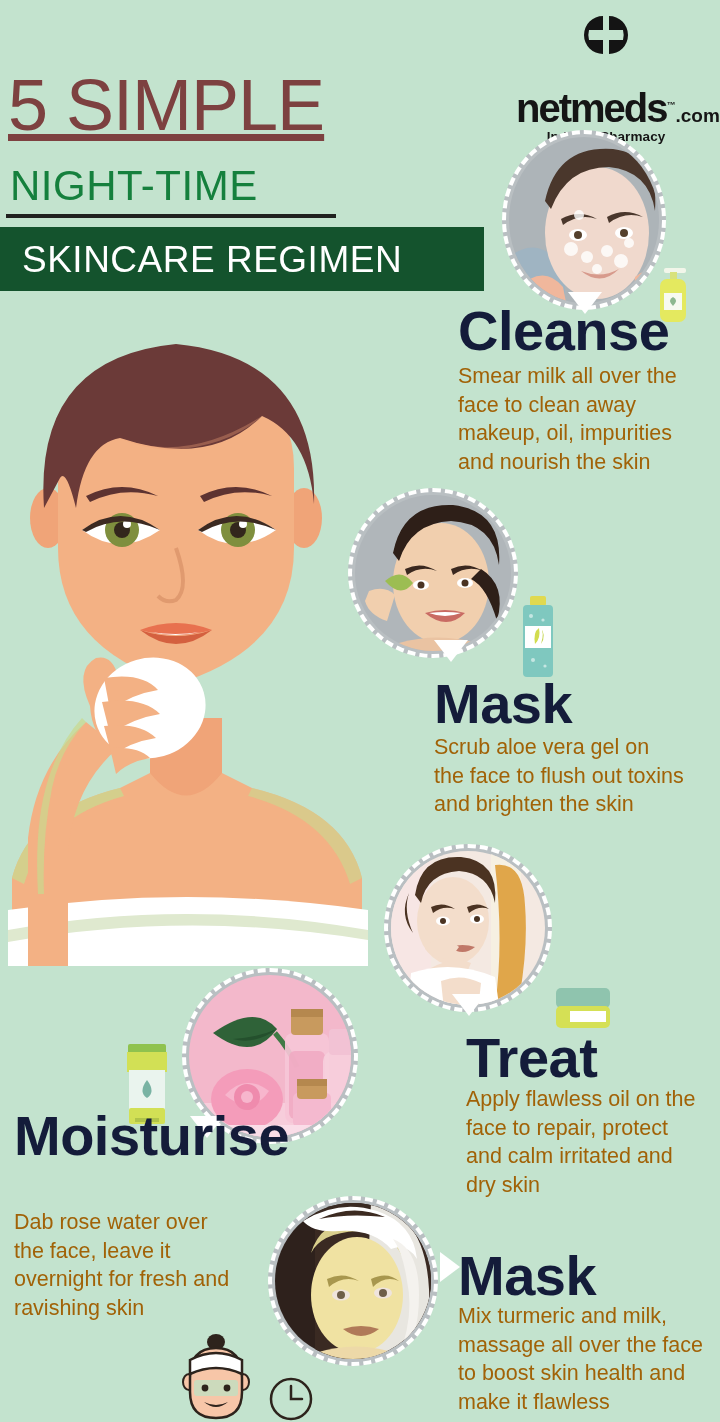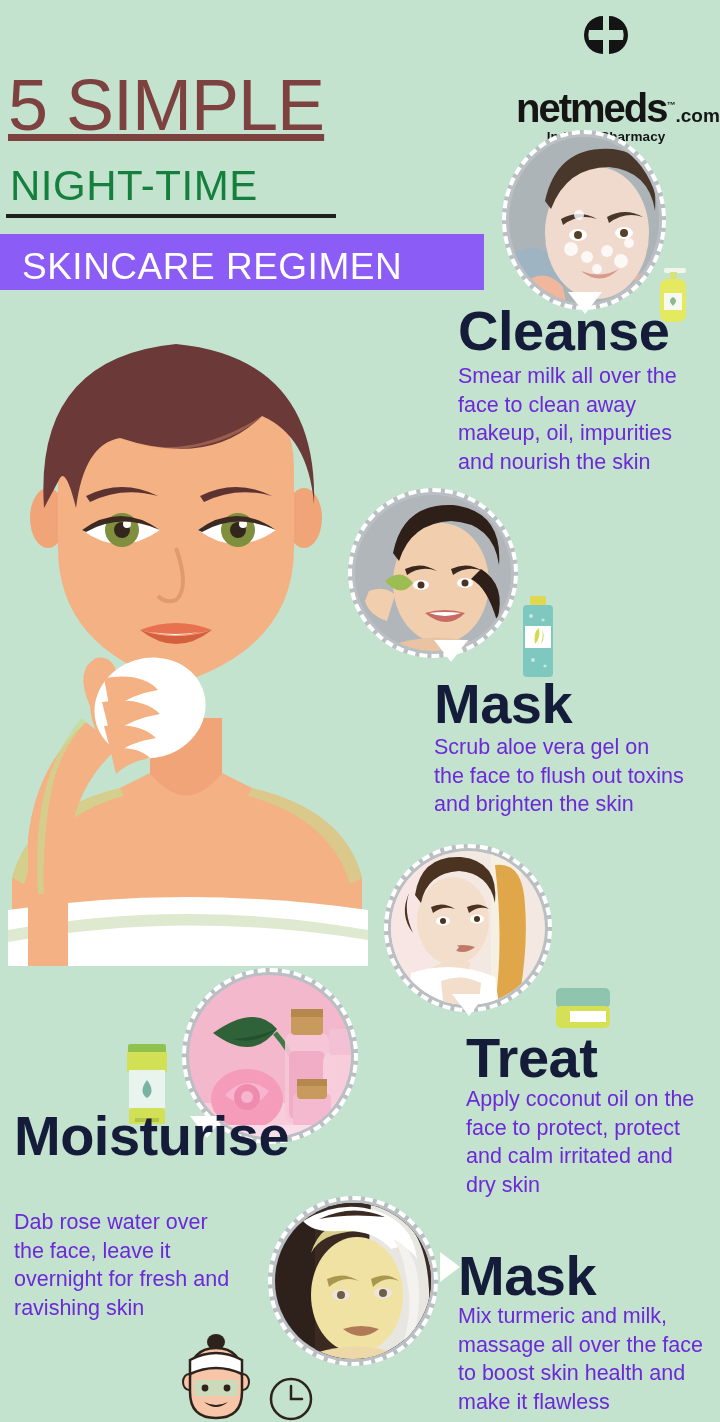--- a/index.html
+++ b/index.html
@@ -31,22 +31,22 @@
     position:absolute; left:8px; top:72px;
     font-size:72px; line-height:.92; font-weight:normal;
     color:#7d4140; letter-spacing:-1px;text-decoration:underline;
   }
   .t2 {
     position:absolute; left:10px; top:165px;
     font-size:42px; line-height:1; color:#15803d; letter-spacing:.5px;
   }
   .rule { position:absolute; left:6px; top:214px; width:330px; height:4px; background:#20211f; }
   .banner {
-    position:absolute; left:0; top:234px; width:484px; height:56px;
-    background:#8b5cf6;
+    position:absolute; left:0; top:227px; width:484px; height:64px;
+    background:#14532d;
   }
   .banner span {
     position:absolute; left:22px; top:12px;
     font-size:37px; color:#ffffff; letter-spacing:.5px;
   }
 
   
   .circ {
     position:absolute; border-radius:50%;
     border:4px dashed #ffffff;
@@ -54,21 +54,21 @@
     background:#b9bfc2;
   }
   .circ .photo { position:absolute; inset:3px; border-radius:50%; overflow:hidden; }
 
   
   .arw-d { position:absolute; width:0;height:0; border-left:17px solid transparent; border-right:17px solid transparent; border-top:22px solid #ffffff; }
   .arw-r { position:absolute; width:0;height:0; border-top:15px solid transparent; border-bottom:15px solid transparent; border-left:20px solid #ffffff; }
 
   
   .step-h { position:absolute; font-size:56px; color:#141c3a; font-weight:bold; letter-spacing:-.5px; line-height:1; }
-  .step-b { position:absolute; font-size:21.5px; color:#6d28d9; line-height:1.33; }
+  .step-b { position:absolute; font-size:21.5px; color:#a16207; line-height:1.33; }
 
   
   .woman { position:absolute; left:0; top:318px; width:372px; height:648px; }
 
   
   .prod { position:absolute; }
 
   
   .botface { position:absolute; left:176px; top:1334px; width:80px; height:88px; }
   .botclock { position:absolute; left:268px; top:1376px; width:46px; height:46px; }
@@ -258,21 +258,21 @@
   </div>
   <div class="arw-d" style="left:452px; top:994px;"></div>
 
   <svg class="prod" style="left:554px; top:988px;" width="58" height="42" viewBox="0 0 58 42">
     <rect x="2" y="0" width="54" height="20" rx="5" fill="#8fc4ae"></rect>
     <rect x="2" y="18" width="54" height="22" rx="5" fill="#d5e055"></rect>
     <rect x="16" y="23" width="36" height="11" fill="#ffffff"></rect>
   </svg>
 
   <div class="step-h" style="left:466px; top:1030px;">Treat</div>
-  <div class="step-b" style="left:466px; top:1085px; width:238px;">Apply coconut oil on the face to protect, protect and calm irritated and dry skin</div>
+  <div class="step-b" style="left:466px; top:1085px; width:238px;">Apply flawless oil on the face to repair, protect and calm irritated and dry skin</div>
 
   <div class="circ" style="left:182px; top:968px; width:176px; height:176px;">
     <div class="photo">
       <svg viewBox="0 0 176 176" width="176" height="176">
         <rect width="176" height="176" fill="#f3b8cb"></rect>
         <rect y="128" width="176" height="48" fill="#f7cddb"></rect>
         <path d="M24 58 q42 -30 64 -4 q-24 34 -64 4 Z" fill="#2f6238"></path>
         <path d="M88 54 q-22 16 -44 10 q26 -2 44 -10 Z" fill="#24502d"></path>
         <path d="M86 58 q14 16 22 34" stroke="#3f7a45" stroke-width="5" fill="none"></path>
         <ellipse cx="58" cy="124" rx="36" ry="30" fill="#f49cba"></ellipse>

